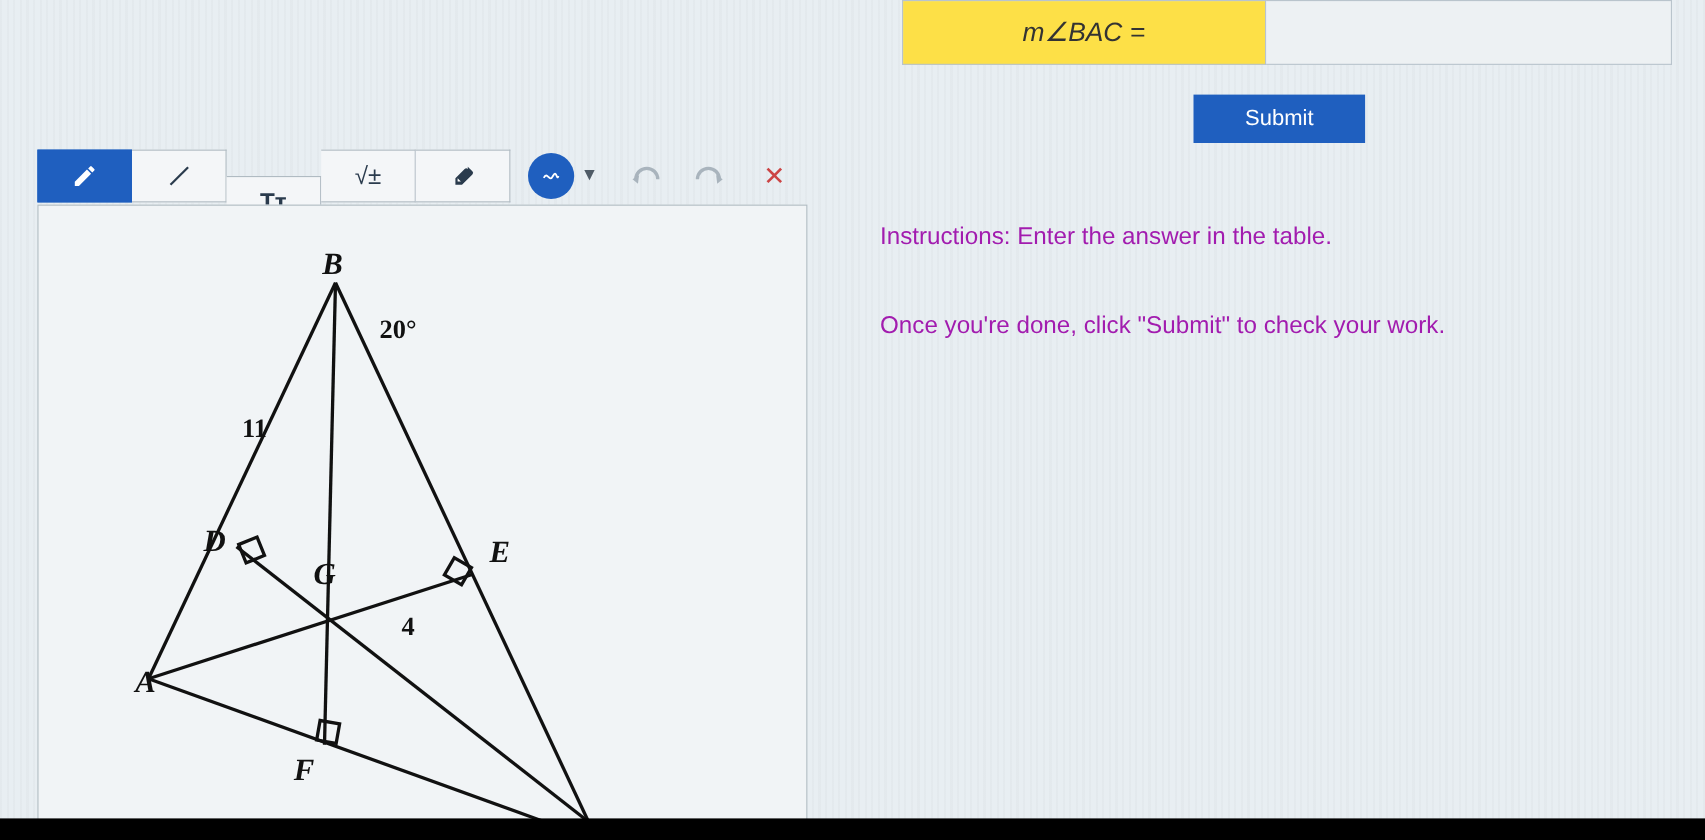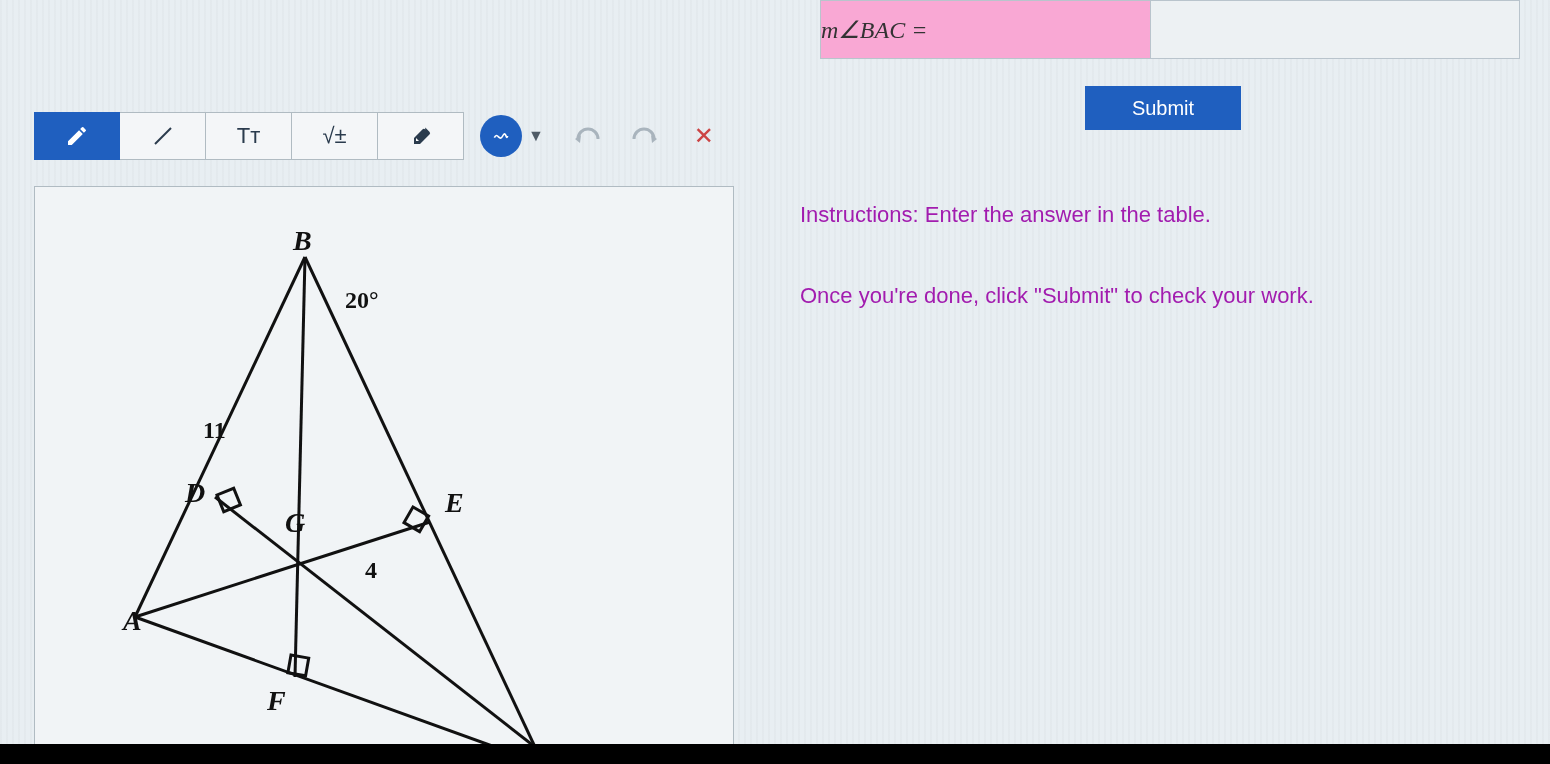--- a/index.html
+++ b/index.html
@@ -25,25 +25,26 @@
     width: 700px;
     border-collapse: collapse;
   }
   .answer-table td {
     border: 1px solid #b9c4cc;
     height: 58px;
     background: #eef2f4;
   }
   .answer-table td.label-cell {
     width: 330px;
-    background:#f9a8d4;
-    font-family: Liberation Serif, serif;
+    background:#fde047;
+    font-family: Liberation Sans, sans-serif;
     font-style: italic;
     font-size: 24px;
     color:#333;
+    text-align:center;
     vertical-align: middle;
   }
   .answer-table td.input-cell { width: 370px; background:#edf1f3; }
 
   .submit-btn {
     position:absolute;
     left: 1085px; top: 86px;
     width: 156px; height: 44px;
     background:#1f5fbf;
     color:#fff;
@@ -140,21 +141,21 @@
   <div class="tool active">
     <svg viewBox="0 0 24 24">
         <path fill="currentColor" d="M3 17.25V21h3.75L17.81 9.94l-3.75-3.75L3 17.25zM20.71 7.04a1 1 0 0 0 0-1.41l-2.34-2.34a1 1 0 0 0-1.41 0l-1.83 1.83 3.75 3.75 1.83-1.83z"></path>
       </svg>
   </div>
   <div class="tool">
     <svg viewBox="0 0 24 24">
         <path stroke="currentColor" stroke-width="2" d="M4 20 L20 4"></path>
       </svg>
   </div>
-  <div class="tool" style="font-weight:normal;">
+  <div class="tool" style="font-weight:bold;margin-top:48px;">
     <span>Tᴛ</span>
   </div>
   <div class="tool">
     <span>√±</span>
   </div>
   <div class="tool">
     <svg viewBox="0 0 24 24">
         <path fill="currentColor" d="M16.24 3.56l4.2 4.2a2 2 0 0 1 0 2.83L11 20H5v-6l8.41-8.44a2 2 0 0 1 2.83 0z"></path>
         <path fill="#fff" d="M7 14l3 3H7z"></path>
       </svg>
@@ -201,21 +202,21 @@
   </svg>
 
   <span class="geom-label" style="left:258px; top:38px;">B</span>
   <span class="geom-label" style="left:88px;  top:418px;">A</span>
   <span class="geom-label" style="left:150px; top:290px;">D</span>
   <span class="geom-label" style="left:250px; top:320px;">G</span>
   <span class="geom-label" style="left:410px; top:300px;">E</span>
   <span class="geom-label" style="left:232px; top:498px;">F</span>
 
   <span class="geom-small" style="left:310px; top:100px; font-weight:bold;">20°</span>
-  <span class="geom-small" style="left:168px; top:190px; font-weight:bold;margin-top:40px;">11</span>
+  <span class="geom-small" style="left:185px; top:190px; font-weight:bold;">11</span>
   <span class="geom-small" style="left:330px; top:370px; font-weight:bold;">4</span>
 </div>
 
 <div class="instructions">
   <p>Instructions: Enter the answer in the table.</p>
   <p>Once you're done, click "Submit" to check your work.</p>
 </div>
 
 <div class="bottom-strip"></div>
 

